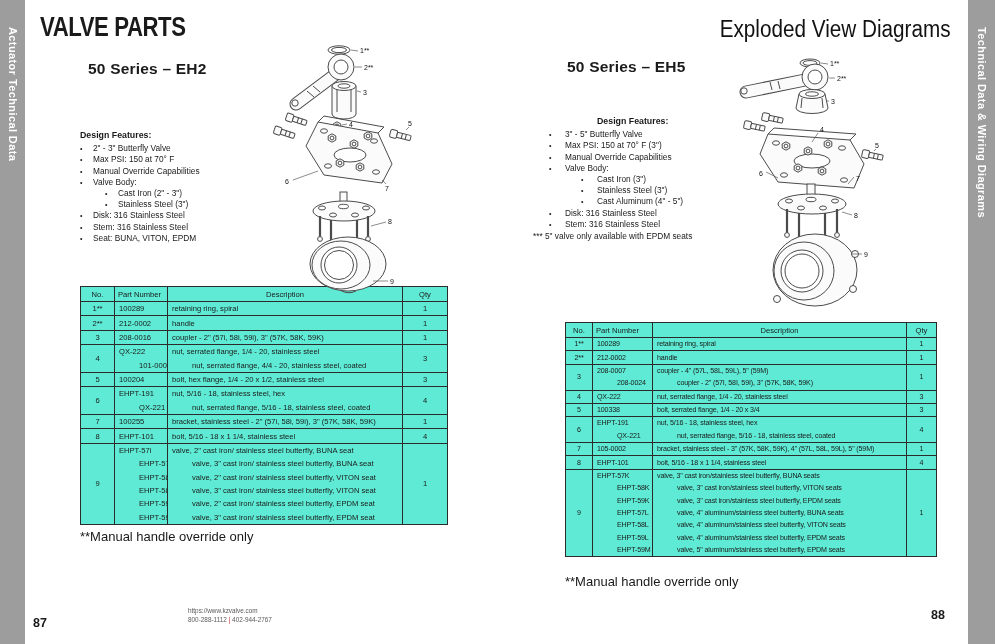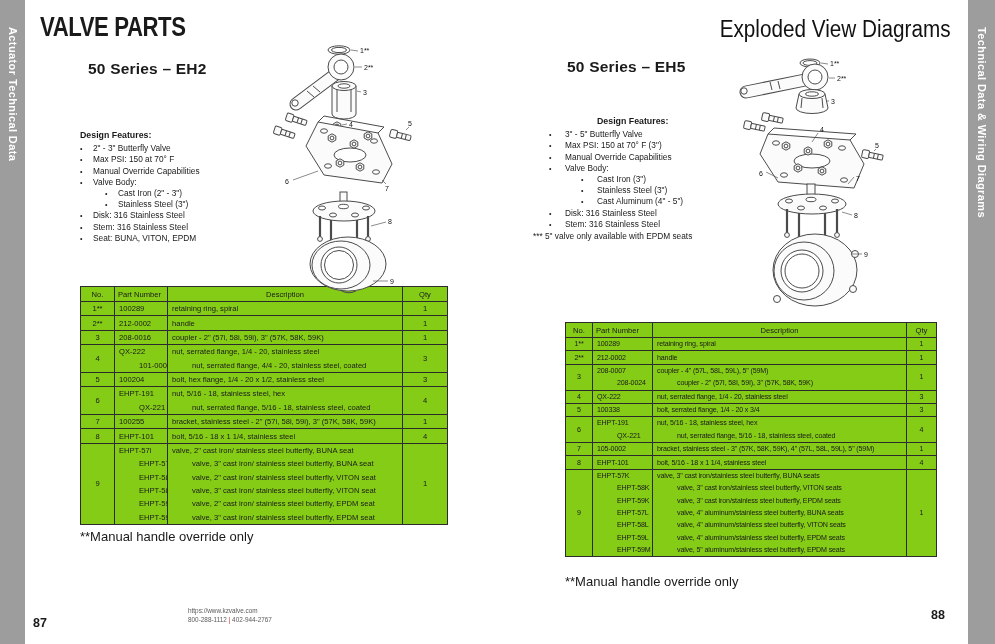--- a/index.html
+++ b/index.html
@@ -26,21 +26,21 @@
   .df-title{font-weight:700;font-size:8.8px;margin-bottom:3px;}
   #eh5-df .df-title{margin-left:52px;}
   .feat{display:flex;}
   #eh5-df .feat{padding-left:4px;}
   .feat .blt{flex:none;width:13px;font-size:7px;padding-top:1px;}
   #eh5-df .feat .blt{width:16px;}
   #eh2-df .feat.sub{padding-left:25px;}
   #eh5-df .feat.sub{padding-left:36px;}
   .df .note{margin-left:-12px;margin-top:1px;}
   
-  .ptable{position:absolute;border-collapse:collapse;table-layout:fixed;background:#84cc16;z-index:1;}
+  .ptable{position:absolute;border-collapse:collapse;table-layout:fixed;background:#5eead4;z-index:1;}
   #eh2-table{left:80px;top:286px;width:367px;}
   #eh5-table{left:565px;top:322px;width:371px;}
   .ptable{border:1.2px solid #2b2b2b;}
   .ptable th,.ptable td{border-left:1px solid #2b2b2b;border-right:1px solid #2b2b2b;
        border-top:1px solid #2b2b2b;border-bottom:none;}
   .ptable th{font-weight:400;font-size:7.6px;padding:2.5px 3px;}
   .ptable td{font-size:7.6px;padding:2.2px 4px;white-space:nowrap;overflow:hidden;vertical-align:middle;}
   #eh5-table td{font-size:7.1px;letter-spacing:-.15px;}
   .ptable tr.cont td{border-top:none;padding-left:24px;}
   .c-no,.c-qty{text-align:center;}

